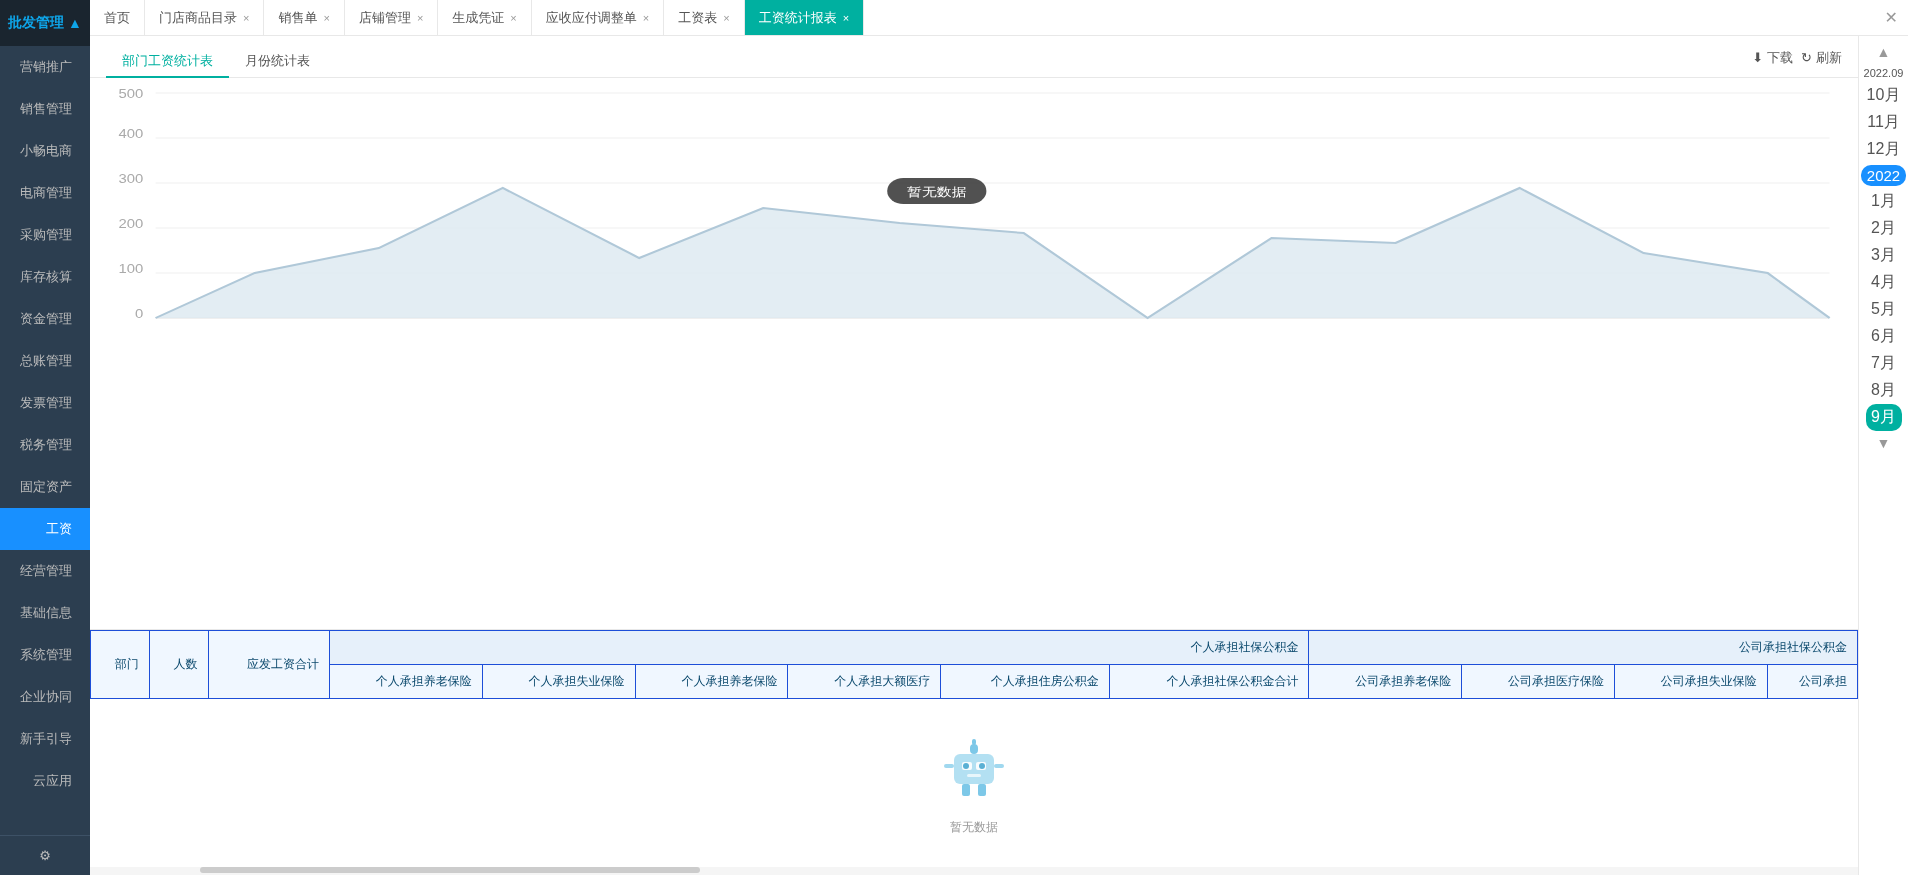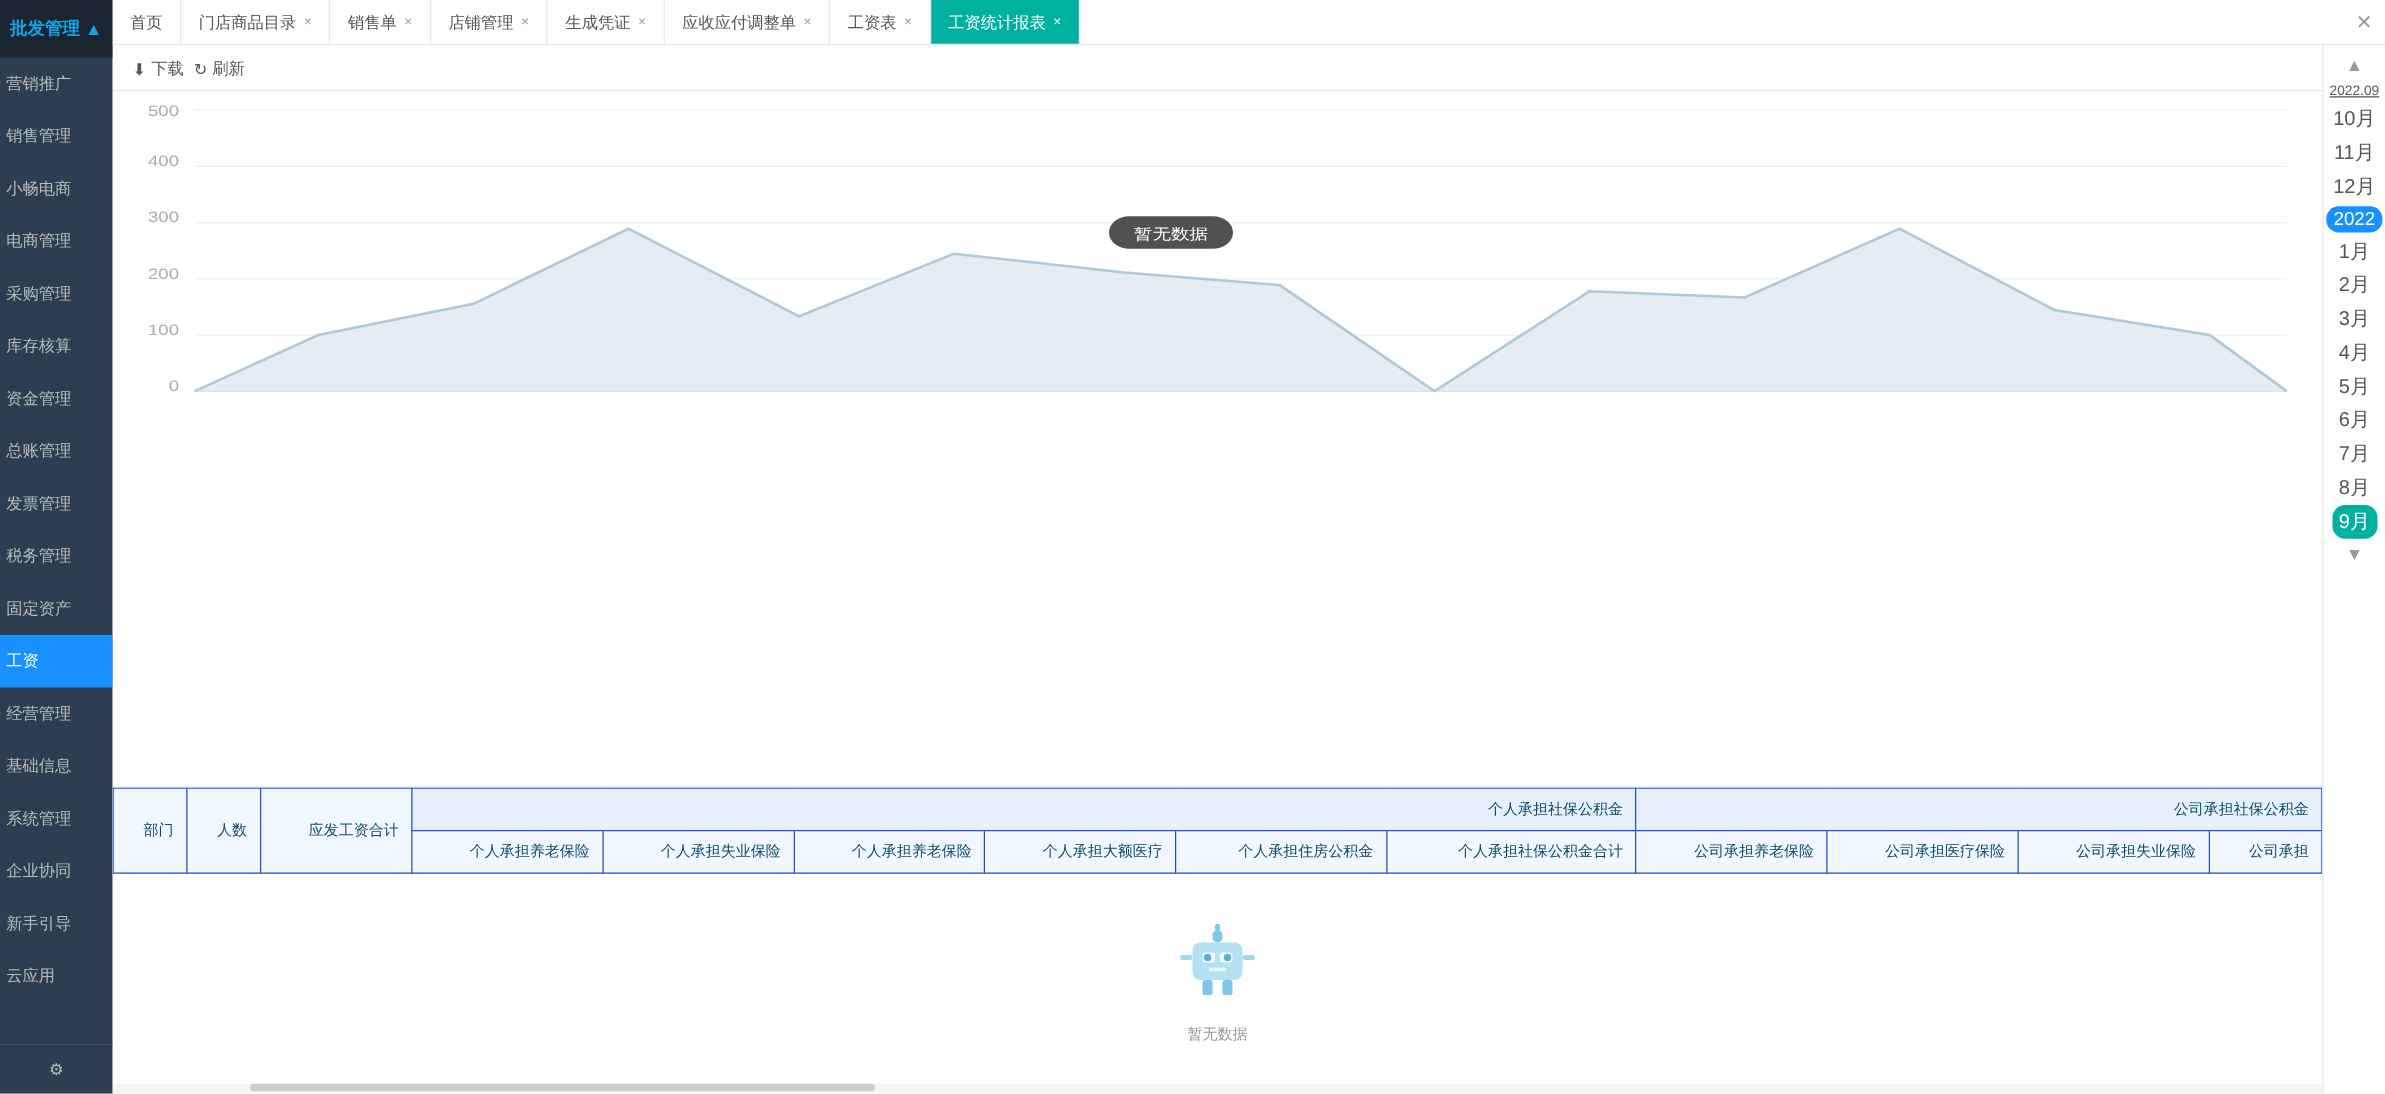--- a/index.html
+++ b/index.html
@@ -22,22 +22,22 @@
       padding: 14px 5px;
       font-size: 14px;
       font-weight: bold;
       display: flex;
       align-items: center;
       justify-content: center;
       gap: 4px;
       cursor: pointer;
     }
     .sidebar-item {
-      padding: 12px 5px;
-      text-align: left;
+      padding: 12px 18px;
+      text-align: right;
       font-size: 13px;
       color: #bbb;
       cursor: pointer;
     }
     .sidebar-item.active { background: #1890ff; color: #fff; }
     .sidebar-footer {
       margin-top: auto;
       padding: 12px;
       text-align: center;
       color: #bbb;
@@ -247,21 +247,20 @@
       align-items: center;
       padding: 4px 0;
       overflow-y: auto;
       flex-shrink: 0;
     }
     .timeline-year {
       font-size: 11px;
       color: #555;
       padding: 3px 4px;
       text-align: right;
-      text-decoration: underline;
     }
     .timeline-month {
       font-size: 16px;
       color: #555;
       padding: 3px 4px;
       text-align: center;
       cursor: pointer;
       width: 100%;
     }
     .timeline-month.active {
@@ -359,20 +358,26 @@
           <span class="tab-close">×</span>
         </div>
       </div>
     <div class="tab-bar-close">✕</div>
   </div>
 
   <div class="content">
     <div class="page-content">
 
       <div class="sub-tabs">
+        <div class="sub-tabs-left">
+          <div id="sub-tabs-container" style="display:flex;">
+              <div class="sub-tab active">部门工资统计表</div>
+              <div class="sub-tab">月份统计表</div>
+            </div>
+        </div>
         <div class="sub-tabs-actions">
           <div class="action-btn">
             <span>⬇</span>
             <span>下载</span>
           </div>
           <div class="action-btn">
             <span>↻</span>
             <span>刷新</span>
           </div>
         </div>

